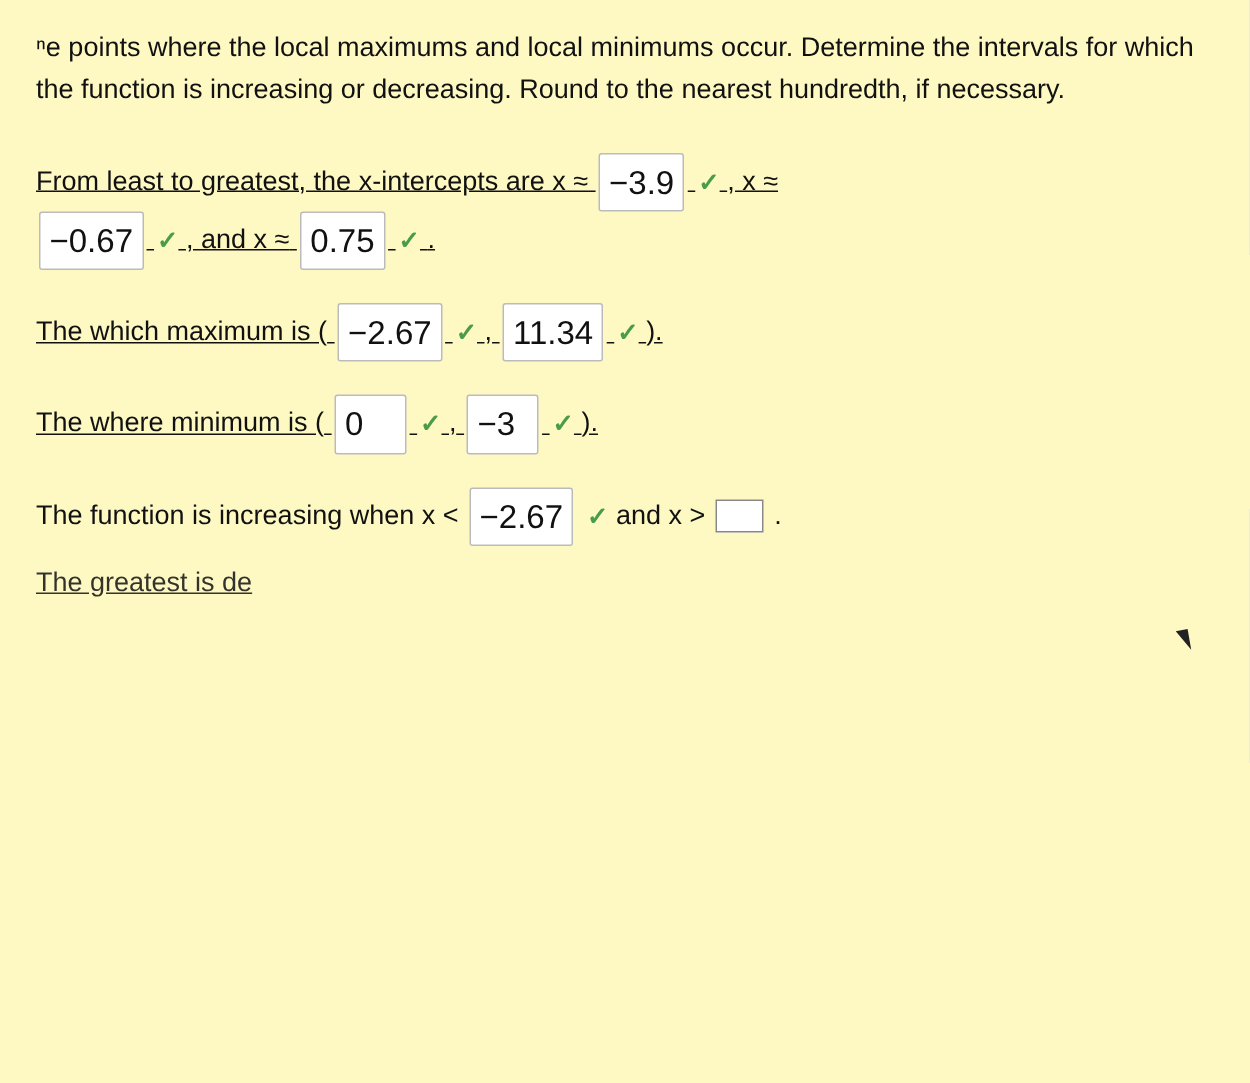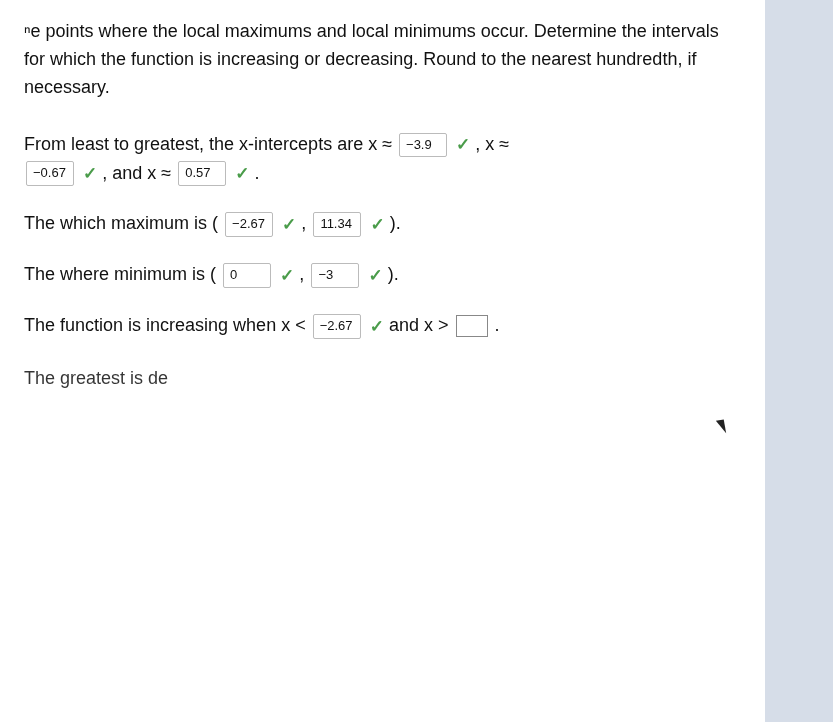--- a/index.html
+++ b/index.html
@@ -13,49 +13,50 @@
       min-height: 722px;
       background: #d6dde8;
       font-family: Arial, sans-serif;
       font-size: 18px;
       color: #111;
       padding: 0;
       overflow: hidden;
     }
 
     .page {
-      width: 765px;
+      width: 833px;
       min-height: 722px;
-      background: #ffffff;
+      background: #fef9c3;
       padding: 18px 24px 20px 24px;
       position: relative;
     }
 
     .intro-text {
       font-size: 18px;
       line-height: 1.55;
       color: #111;
       margin-bottom: 28px;
     }
 
     .section {
       margin-bottom: 22px;
       font-size: 18px;
       line-height: 1.6;
+      text-decoration: underline;
     }
 
     .answer-box {
       display: inline-flex;
       align-items: flex-end;
       background: white;
       border: 1.5px solid #bbb;
       border-radius: 2px;
       padding: 1px 6px;
       min-width: 48px;
-      font-size: 13px;
+      font-size: 22px;
       color: #111;
       vertical-align: middle;
       margin: 0 2px;
     }
 
     .check-icon {
       display: inline-block;
       color: #4a9c4a;
       font-size: 17px;
       font-weight: bold;
@@ -81,21 +82,21 @@
       height: 0;
       border-left: 8px solid transparent;
       border-right: 0px solid transparent;
       border-top: 14px solid #222;
       transform: rotate(-10deg);
     }
 
     .section-last {
       font-size: 18px;
       line-height: 1.6;
-      margin-bottom: 24px;
+      margin-bottom: 10px;
     }
 
     .truncated {
       font-size: 18px;
       color: #111;
       opacity: 0.85;
     }
   </style>
 </head>
 <body>
@@ -113,21 +114,21 @@
     </span>
     <span class="check-icon">✓</span>
     <span>, x ≈</span>
     <br>
     <span class="answer-box">
       <span>−0.67</span>
     </span>
     <span class="check-icon">✓</span>
     <span>, and x ≈</span>
     <span class="answer-box">
-      <span>0.57</span>
+      <span>0.75</span>
     </span>
     <span class="check-icon">✓</span>
     <span>.</span>
   </div>
 
   <div class="section">
     <span>The which maximum is (</span>
     <span class="answer-box">
       <span>−2.67</span>
     </span>

